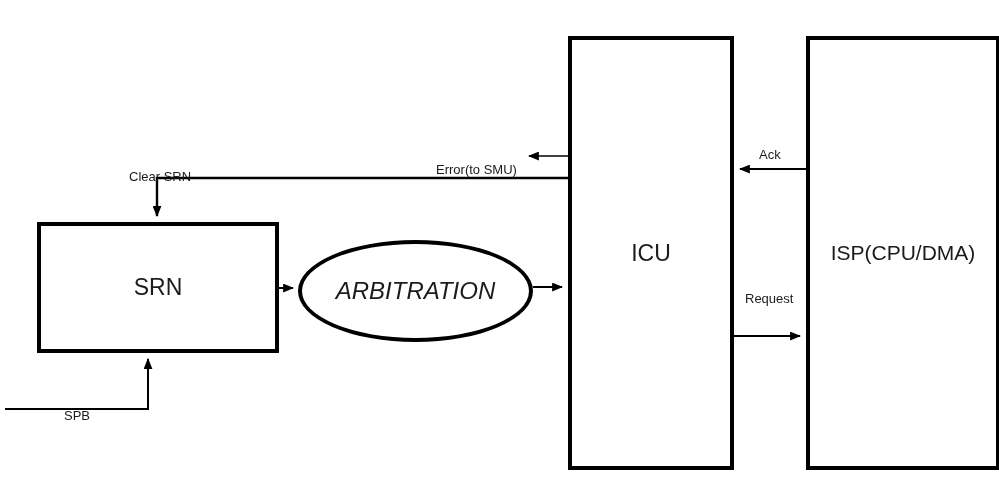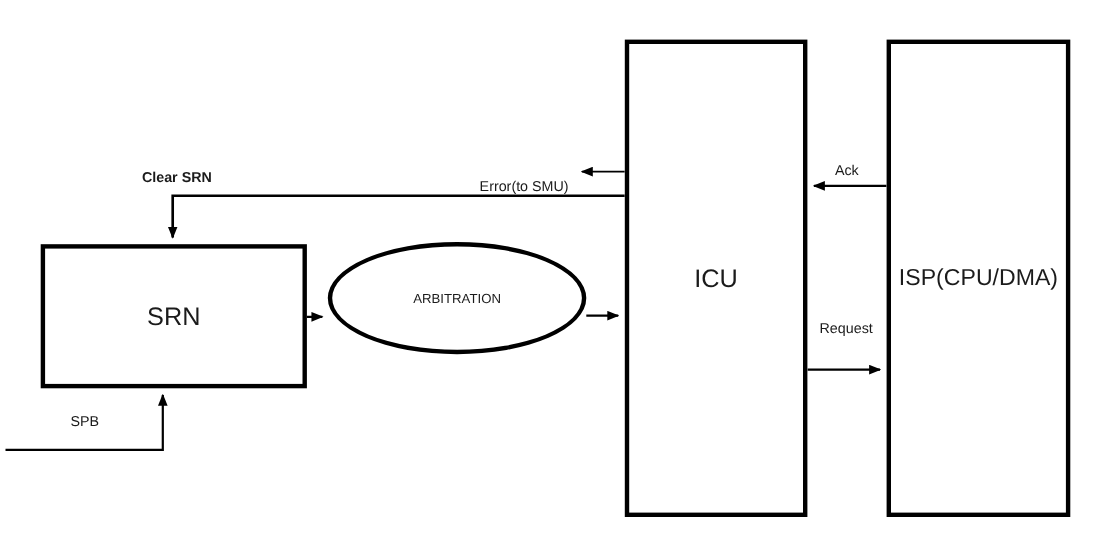--- a/index.html
+++ b/index.html
@@ -37,41 +37,42 @@
     width: 242px; height: 131px;
     font-size: 23px;
   }
   .node-icu {
     left: 568px; top: 36px;
     width: 166px; height: 434px;
     font-size: 23px;
   }
   .node-isp {
     left: 806px; top: 36px;
-    width: 167px; height: 434px;
+    width: 194px; height: 434px;
     font-size: 21px;
   }
   .node-ellipse {
-    left: 298px; top: 220px;
+    left: 298px; top: 240px;
     width: 235px; height: 102px;
     border-radius: 50%;
-    font-size: 12px;
+    font-size: 24px;
+    font-style: italic;
   }
   .edge-label {
     position: absolute;
     font-size: 13px;
     color: #1b1b1b;
     white-space: nowrap;
     line-height: 1.1;
   }
-  .lbl-clear-srn { left: 129px; top: 154px; font-weight: bold; }
+  .lbl-clear-srn { left: 129px; top: 170px; }
   .lbl-error     { left: 436px; top: 163px; }
   .lbl-ack       { left: 759px; top: 148px; }
   .lbl-request   { left: 745px; top: 292px; }
-  .lbl-spb       { left: 64px;  top: 376px; }
+  .lbl-spb       { left: 64px;  top: 409px; }
 </style>
 </head>
 <body>
 
 <div id="canvas">
 
   <svg id="wires" viewBox="0 0 999 496" xmlns="http://www.w3.org/2000/svg">
     <defs>
       <marker id="arrowhead" viewBox="0 0 10 8" refX="9" refY="4" markerWidth="11" markerHeight="9" markerUnits="userSpaceOnUse" orient="auto">
         <path d="M0,0 L10,4 L0,8 z" fill="#000000"></path>

